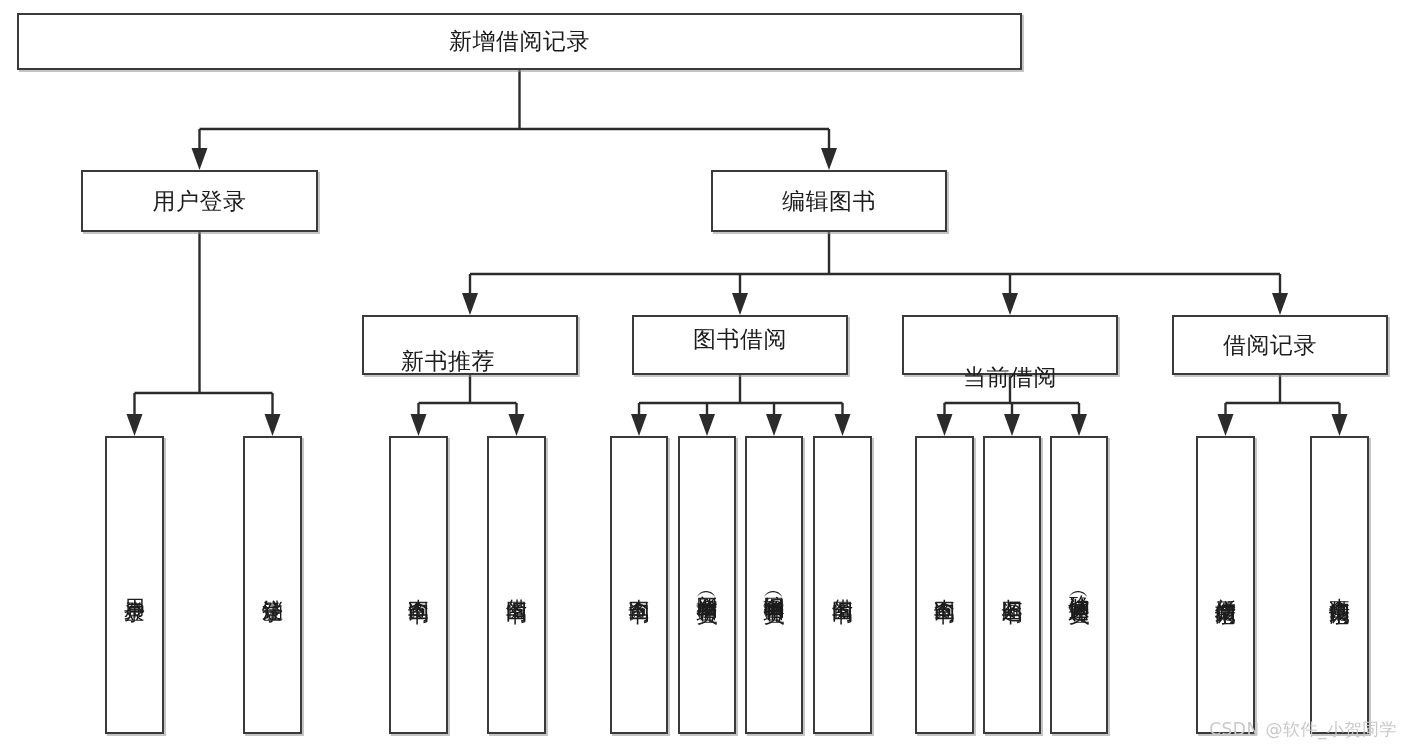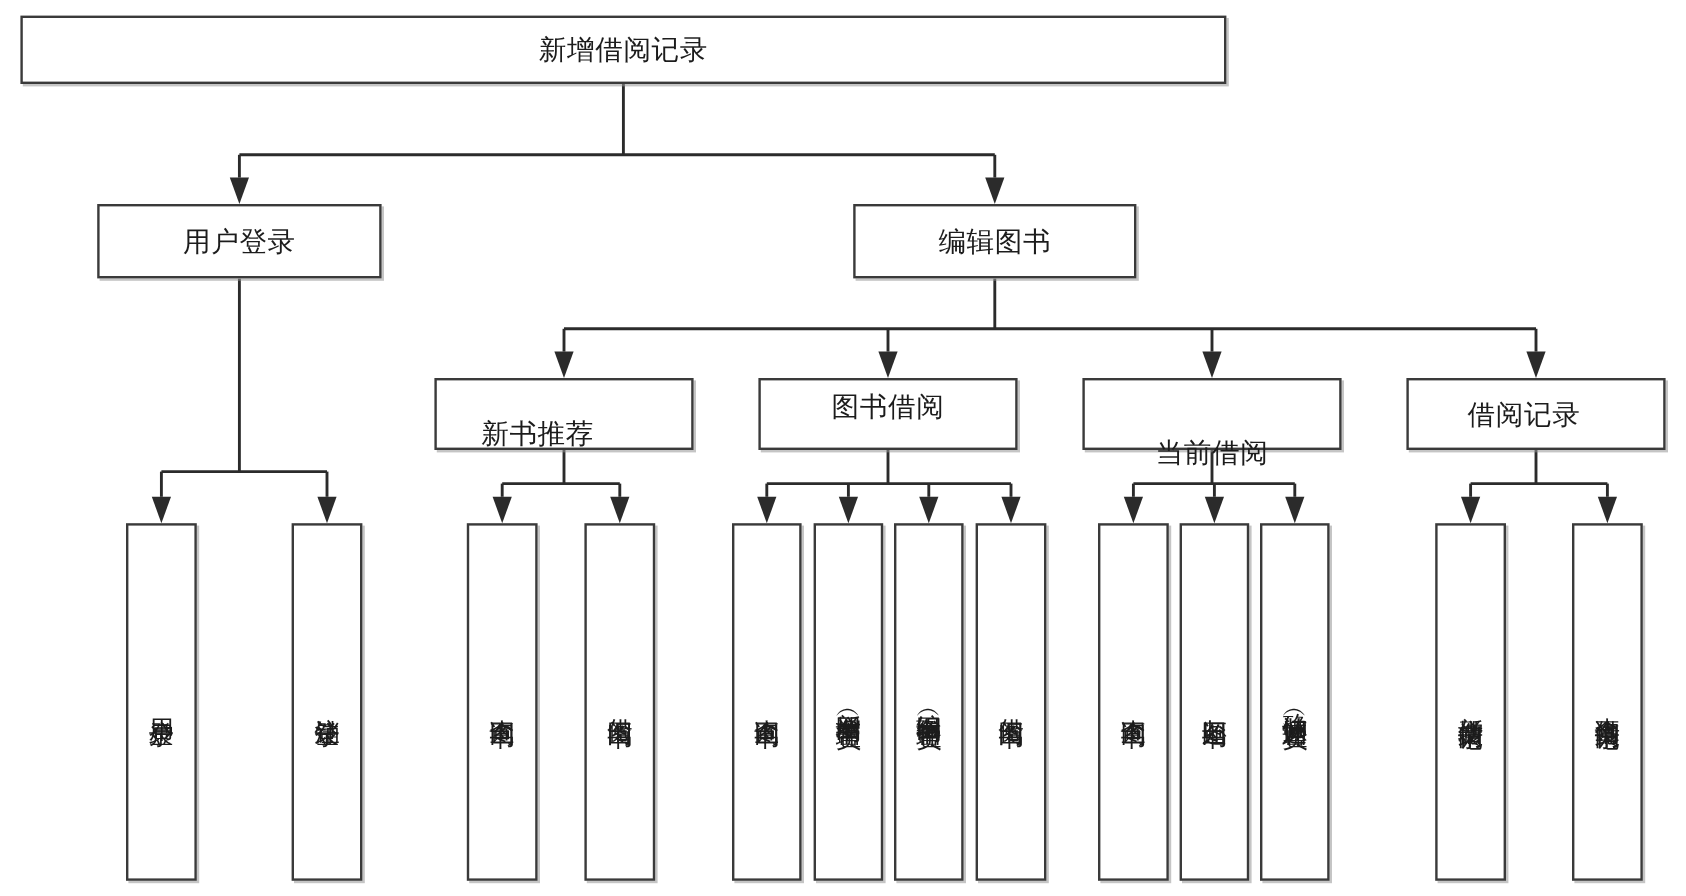--- a/index.html
+++ b/index.html
@@ -219,13 +219,14 @@
       </div>
       <div class="box-div" style="left: 1196px; top: 436px; width: 59px; height: 298px;"></div>
       <div class="vlabel-wrap" style="left: 1196px; top: 436px; width: 59px; height: 298px;">
         <span class="vlabel-text">新增借阅记录</span>
       </div>
       <div class="box-div" style="left: 1310px; top: 436px; width: 59px; height: 298px;"></div>
       <div class="vlabel-wrap" style="left: 1310px; top: 436px; width: 59px; height: 298px;">
         <span class="vlabel-text">查询借阅记录</span>
       </div>
     </div>
+  <div class="watermark">CSDN @软件_小贺同学</div>
 </div>
 
 </body></html>

